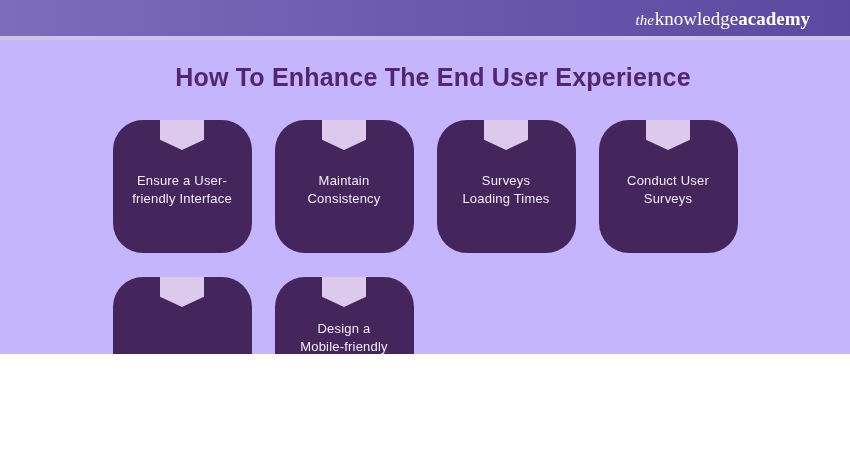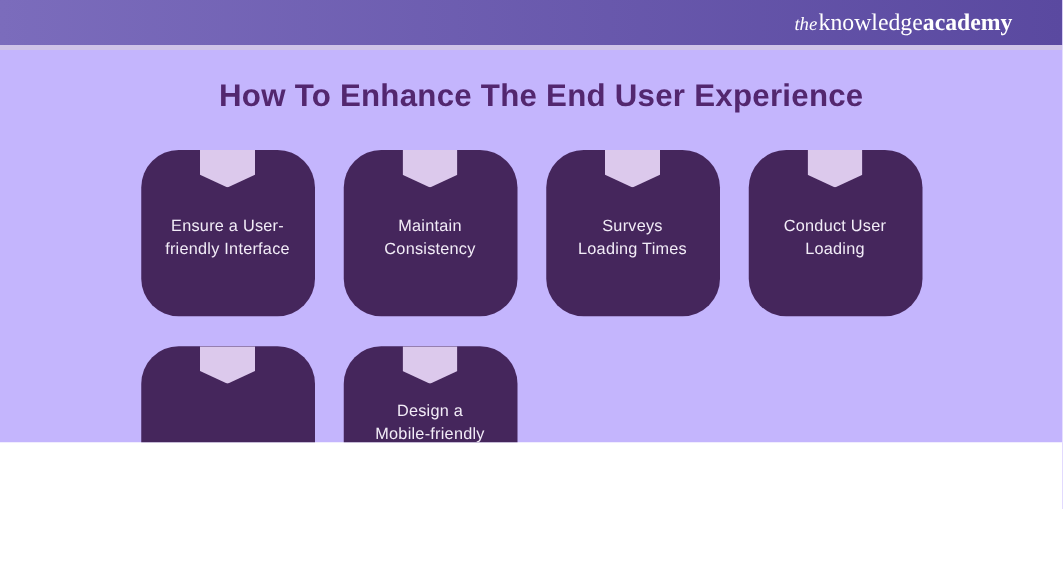--- a/index.html
+++ b/index.html
@@ -118,21 +118,21 @@
 Consistency</div>
         </div>
         <div class="card">
           <div class="ribbon"></div>
           <div class="card-label">Surveys
 Loading Times</div>
         </div>
         <div class="card">
           <div class="ribbon"></div>
           <div class="card-label">Conduct User
-Loading</div>
+Surveys</div>
         </div>
         <div class="card">
           <div class="ribbon"></div>
         </div>
         <div class="card">
           <div class="ribbon"></div>
           <div class="card-label">Design a
 Mobile-friendly
 Version</div>
         </div>

